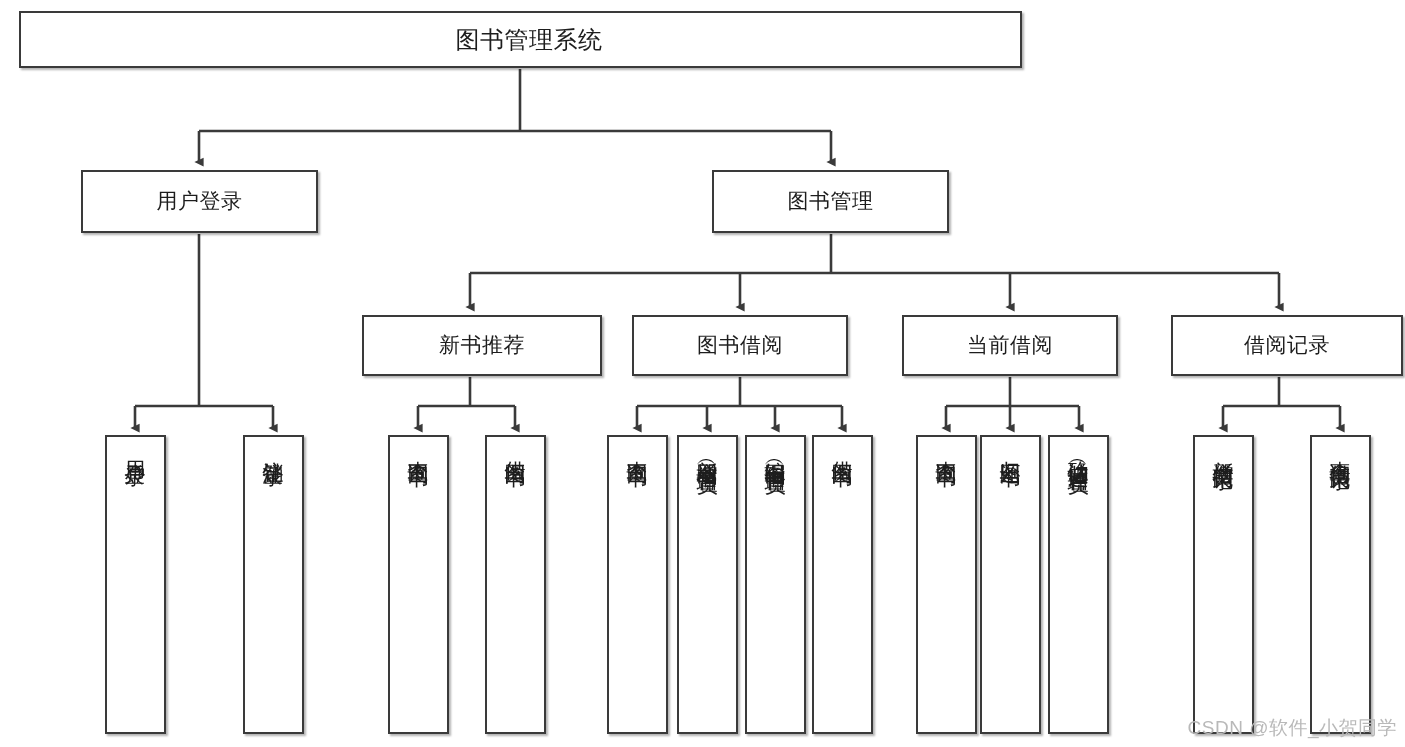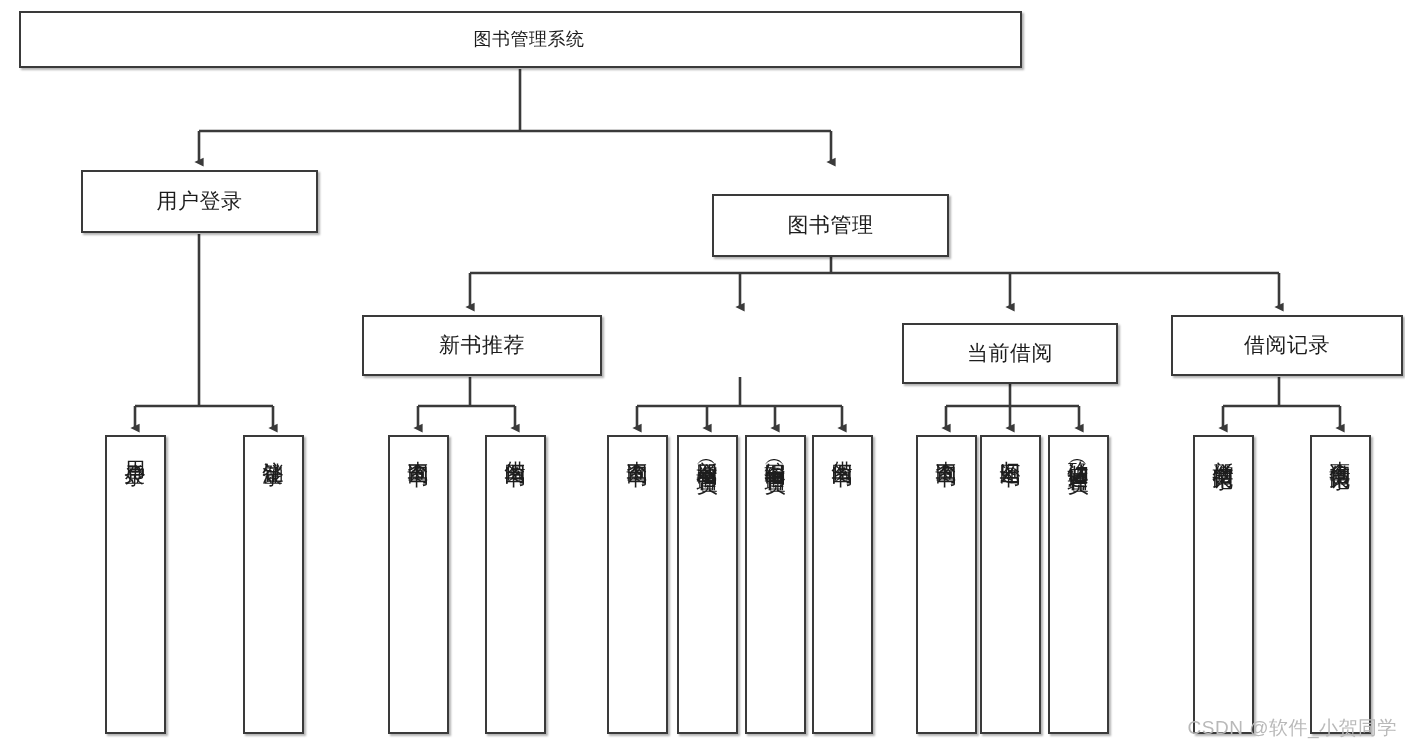--- a/index.html
+++ b/index.html
@@ -36,21 +36,21 @@
     justify-content: center;
     color: #1d1d1d;
     z-index: 2;
   }
   .node .lbl {
     font-size: 21px;
     line-height: 1.15;
     letter-spacing: 0.5px;
     white-space: nowrap;
   }
-  .node.root .lbl { font-size: 18px; margin-left: 17px; }
+  .node.root .lbl { font-size: 24px; margin-left: 17px; }
   .node.leaf {
     align-items: flex-start;
     justify-content: center;
     padding-top: 7px;
   }
   .node.leaf .lbl {
     writing-mode: vertical-rl;
     text-orientation: upright;
     font-size: 21px;
     letter-spacing: 2px;
@@ -124,28 +124,31 @@
     </g>
   </svg>
 
   <div class="node root" style="left:19px; top:11px; width:1003px; height:57px;">
     <span class="lbl">图书管理系统</span>
   </div>
 
   <div class="node" style="left:81px; top:170px; width:237px; height:63px;">
     <span class="lbl">用户登录</span>
   </div>
-  <div class="node" style="left:712px; top:170px; width:237px; height:63px;margin-top:24px;">
+  <div class="node" style="left:712px; top:170px; width:237px; height:63px;">
     <span class="lbl">图书管理</span>
   </div>
 
   <div class="node" style="left:362px; top:315px; width:240px; height:61px;">
     <span class="lbl">新书推荐</span>
   </div>
-  <div class="node" style="left:902px; top:323px; width:216px; height:61px;">
+  <div class="node" style="left:632px; top:315px; width:216px; height:61px;">
+    <span class="lbl">图书借阅</span>
+  </div>
+  <div class="node" style="left:902px; top:315px; width:216px; height:61px;">
     <span class="lbl">当前借阅</span>
   </div>
   <div class="node" style="left:1171px; top:315px; width:232px; height:61px;">
     <span class="lbl">借阅记录</span>
   </div>
 
   <div class="node leaf" style="left:105px; top:435px; width:61px; height:299px;">
     <span class="lbl">用户登录</span>
   </div>
   <div class="node leaf" style="left:243px; top:435px; width:61px; height:299px;">

